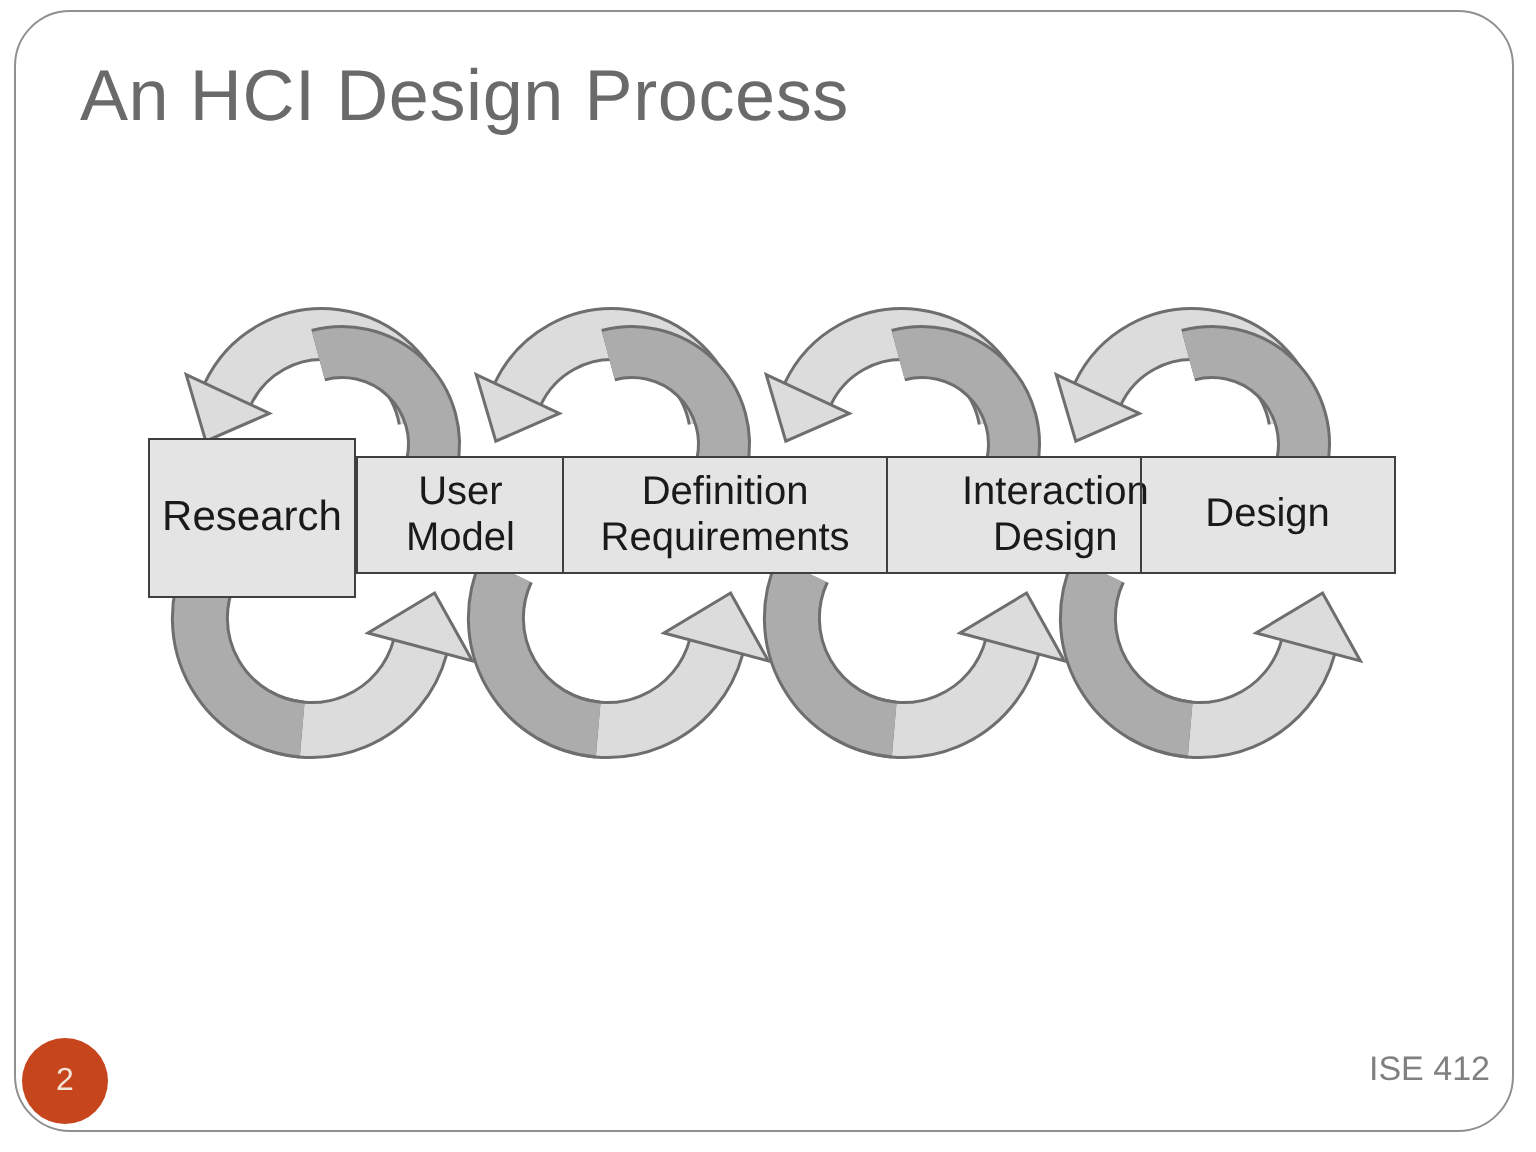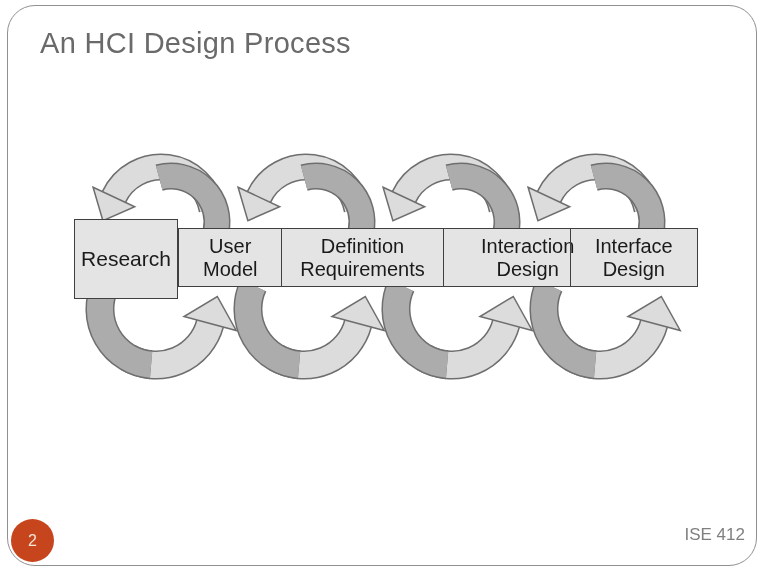--- a/index.html
+++ b/index.html
@@ -8,21 +8,21 @@
     background:var(--background,#ffffff);
     font-family:"Liberation Sans", sans-serif;
   }
   .frame{
     position:absolute;left:7px;top:5px;width:748px;height:559px;
     border:1.5px solid var(--frame-border,#909090);
     border-radius:28px;z-index:0;
   }
   .slide-title{
     position:absolute;left:40px;top:27px;z-index:4;
-    font-size:29px;letter-spacing:0.3px;
+    font-size:36px;letter-spacing:0.3px;
     color:var(--title-text,#6a6a6a);
     white-space:nowrap;
   }
   #arrow-layer{position:absolute;left:0;top:0;z-index:1;}
   .band-edge{fill:none;stroke:var(--arrow-outline,#6e6e6e);}
   .band-fill-light{fill:none;stroke:var(--arrow-light,#dcdcdc);}
   .band-fill-dark{fill:none;stroke:var(--arrow-dark,#acacac);}
   .head-light{fill:var(--arrow-light,#dcdcdc);stroke:var(--arrow-outline,#6e6e6e);stroke-width:1.5;}
   .stage-bar{
     position:absolute;left:178px;top:228px;width:520px;height:59px;
@@ -118,21 +118,20 @@
   </div>
   <div class="stage-cell cell-2">
     <span>Definition</span>
     <span>Requirements</span>
   </div>
   <div class="stage-cell cell-3">
     <span>Interaction</span>
     <span>Design</span>
   </div>
   <div class="stage-cell cell-4">
-    <span>Interface</span>
     <span>Design</span>
   </div>
 </div>
 
 <div class="research-box">
   <span>Research</span>
 </div>
 
 <div class="page-badge">
   <span>2</span>

